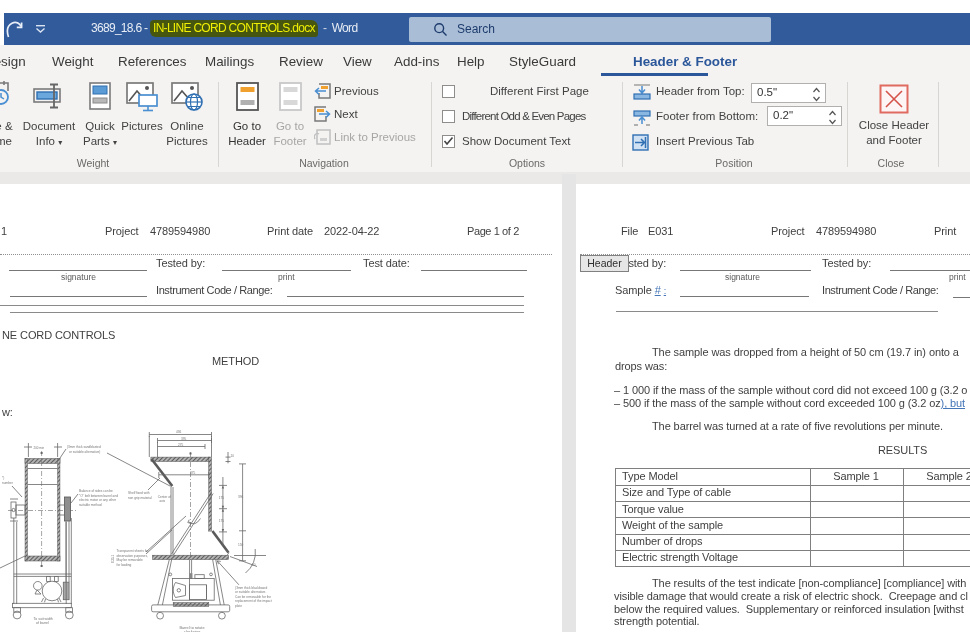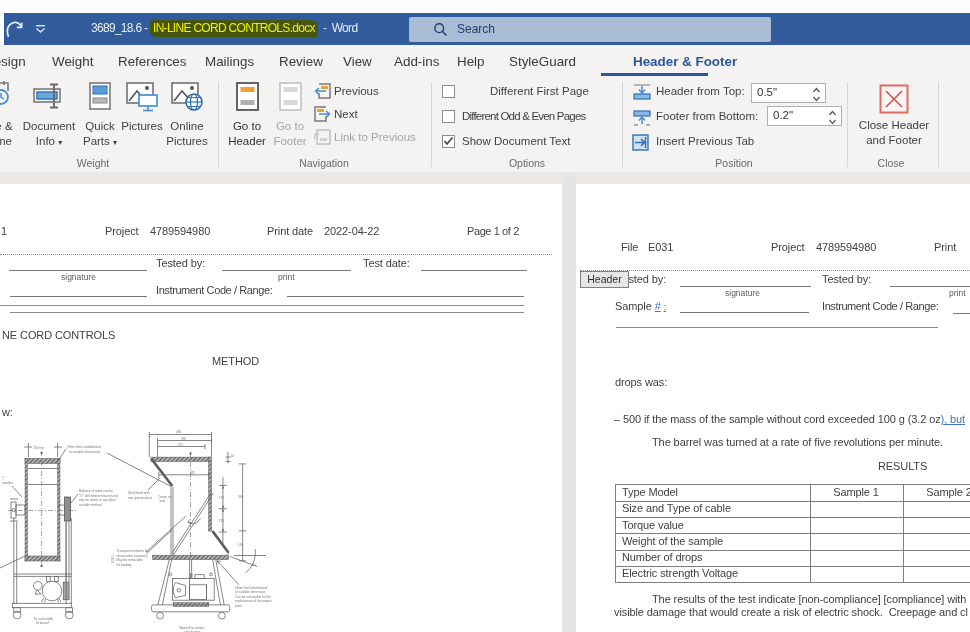--- a/index.html
+++ b/index.html
@@ -18,21 +18,21 @@
   .rlabel{position:absolute;font-size:11.5px;color:#424242;text-align:center;transform:translateX(-50%);white-space:nowrap;line-height:15px;}
   .rtext{position:absolute;font-size:11.5px;color:#424242;white-space:nowrap;}
   .rtext.dis{color:#a8a6a4;}
   .cb{position:absolute;width:11px;height:11px;border:1px solid #8f8d8b;background:#fff;}
   .spin{position:absolute;width:73px;height:18px;border:1px solid #b2b0ae;background:#fff;}
   .spin .val{position:absolute;left:5px;top:3px;font-size:11.5px;color:#333;}
   
   #docarea{left:0;top:172px;width:970px;height:460px;background:#e5e5e5;}
   #pageL{position:absolute;left:0;top:12px;width:562px;height:448px;background:#fff;overflow:hidden;}
   #pageR{position:absolute;left:576px;top:12px;width:394px;height:448px;background:#fff;overflow:hidden;}
-  #pageRin{position:absolute;left:2px;top:16px;width:392px;height:383px;}
+  #pageRin{position:absolute;left:2px;top:0;width:392px;height:383px;}
   .d{position:absolute;white-space:nowrap;font-size:11px;color:#3f3f3f;letter-spacing:-0.1px;}
   .ds{position:absolute;white-space:nowrap;font-size:8.5px;color:#5a5a5a;}
   .ul{position:absolute;height:1px;background:#777;}
   .hl{position:absolute;height:1px;background:#8a8a8a;}
   .dot{position:absolute;height:0;border-top:1px dotted #909090;}
   .blue{color:#4576b7;text-decoration:underline;}
 </style>
 </head>
 <body>
 
@@ -404,21 +404,23 @@
     <div class="ul" style="left:312px;top:86px;width:80px"></div>
     <div class="ds" style="left:147px;top:88px">signature</div>
     <div class="ds" style="left:371px;top:88px">print</div>
     <div class="d" style="left:37px;top:100px">Sample <span class="blue">#</span> <span class="blue" style="font-size:9px">:</span></div>
     <div class="d" style="left:244px;top:100px;letter-spacing:-0.4px">Instrument Code / Range:</div>
     <div class="ul" style="left:102px;top:112px;width:129px"></div>
     <div class="ul" style="left:375px;top:113px;width:17px"></div>
 
     <div class="abs" style="left:2px;top:71px;width:47px;height:15px;background:#e6e6e6;border:1px solid #808080;font-size:10.5px;color:#2f2f2f;text-align:center;line-height:15px;">Header</div>
     <div class="hl" style="left:38px;top:127px;width:322px"></div>
+    <div class="d" style="left:74px;top:162px">The sample was dropped from a height of 50 cm (19.7 in) onto a</div>
     <div class="d" style="left:37px;top:176px">drops was:</div>
+    <div class="d" style="left:36px;top:200px">– 1 000 if the mass of the sample without cord did not exceed 100 g (3.2 o</div>
     <div class="d" style="left:36px;top:213px">– 500 if the mass of the sample without cord exceeded 100 g (3.2 oz<span class="blue">), but</span></div>
     <div class="d" style="left:74px;top:236px">The barrel was turned at a rate of five revolutions per minute.</div>
     <div class="d" style="left:300px;top:260px">RESULTS</div>
 
     <div class="abs" style="left:36.5px;top:284px;width:356px;height:98px;">
       <div class="hl" style="left:0;top:0;width:356px;background:#7f7f7f"></div>
       <div class="hl" style="left:0;top:16.5px;width:356px;background:#7f7f7f"></div>
       <div class="hl" style="left:0;top:33px;width:356px;background:#7f7f7f"></div>
       <div class="hl" style="left:0;top:49px;width:356px;background:#7f7f7f"></div>
       <div class="hl" style="left:0;top:65.5px;width:356px;background:#7f7f7f"></div>
@@ -431,16 +433,17 @@
       <div class="d" style="left:195px;top:2px;width:93px;text-align:center;">Sample 1</div>
       <div class="d" style="left:288px;top:2px;width:93px;text-align:center;">Sample 2</div>
       <div class="d" style="left:7.5px;top:18px">Size and Type of cable</div>
       <div class="d" style="left:7.5px;top:34.5px">Torque value</div>
       <div class="d" style="left:7.5px;top:51px">Weight of the sample</div>
       <div class="d" style="left:7.5px;top:67px">Number of drops</div>
       <div class="d" style="left:7.5px;top:83px">Electric strength Voltage</div>
     </div>
     <div class="d" style="left:74px;top:393px">The results of the test indicate [non-compliance] [compliance] with</div>
     <div class="d" style="left:36px;top:406px">visible damage that would create a risk of electric shock.&nbsp; Creepage and cl</div>
+    <div class="d" style="left:36px;top:419px">below the required values.&nbsp; Supplementary or reinforced insulation [withst</div>
     <div class="d" style="left:36px;top:431px">strength potential.</div>
   </div>
     </div>
 </div>
 
 </body></html>

